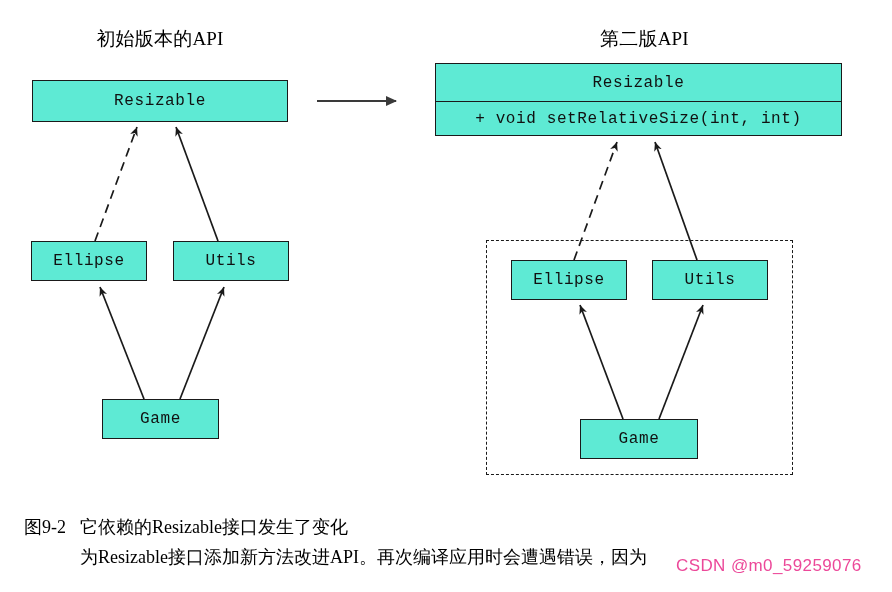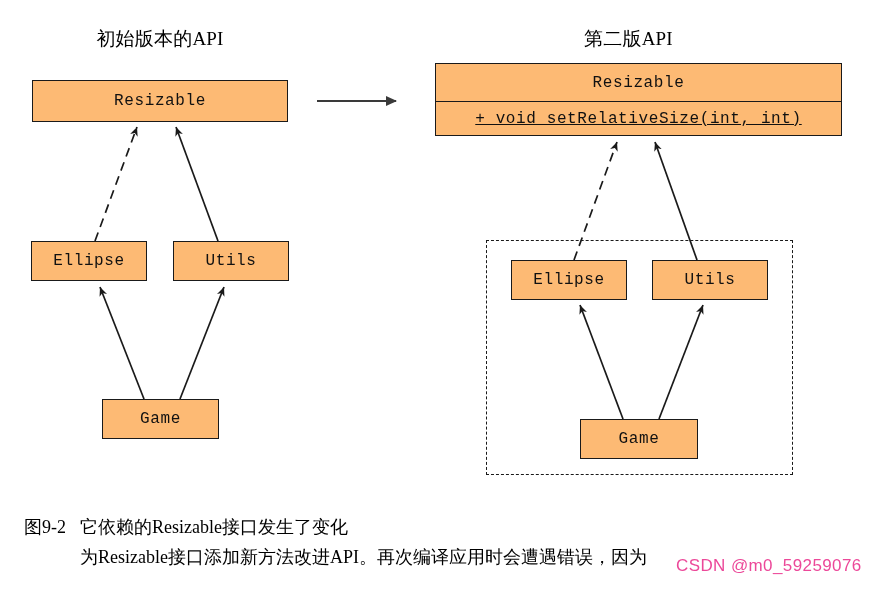--- a/index.html
+++ b/index.html
@@ -36,38 +36,37 @@
     font-size: 19px;
     line-height: 24px;
     color: #000000;
     text-align: center;
     white-space: nowrap;
     letter-spacing: 0.2px;
   }
   .uml-box {
     position: absolute;
     box-sizing: border-box;
-    background: #fdba74;
+    background: #5eead4;
     border: 1.6px solid #1a1a1a;
   }
   .uml-box .compartment {
     box-sizing: border-box;
     display: flex;
     align-items: center;
     justify-content: center;
     width: 100%;
     font-family: "Liberation Mono", "DejaVu Sans Mono", monospace;
     font-size: 16px;
     letter-spacing: 0.6px;
     color: #111111;
     white-space: nowrap;
   }
   .uml-box .compartment.divider-top {
     border-top: 1.6px solid #1a1a1a;
-    text-decoration: underline;
   }
   .uml-box .compartment.method {
     justify-content: center;
     font-size: 16px;
   }
   .dashed-group {
     position: absolute;
     box-sizing: border-box;
     border: 1.7px dashed #1a1a1a;
     background: transparent;
@@ -160,21 +159,21 @@
   </div>
 
   <div class="uml-box" style="left:173px; top:241px; width:116px; height:40px;">
     <div class="compartment" style="height:100%;">Utils</div>
   </div>
 
   <div class="uml-box" style="left:102px; top:399px; width:117px; height:40px;">
     <div class="compartment" style="height:100%;">Game</div>
   </div>
 
-  <div class="panel-title" style="left:425px; top:27px; width:407px;">第二版API</div>
+  <div class="panel-title" style="left:441px; top:27px; width:407px;">第二版API</div>
 
   <div class="uml-box" style="left:435px; top:63px; width:407px; height:73px;">
     <div class="compartment" style="height:37px;">Resizable</div>
     <div class="compartment method divider-top" style="height:34px;">+ void setRelativeSize(int, int)</div>
   </div>
 
   <div class="dashed-group" style="left:486px; top:240px; width:307px; height:235px;"></div>
 
   <div class="uml-box" style="left:511px; top:260px; width:116px; height:40px;">
     <div class="compartment" style="height:100%;">Ellipse</div>

